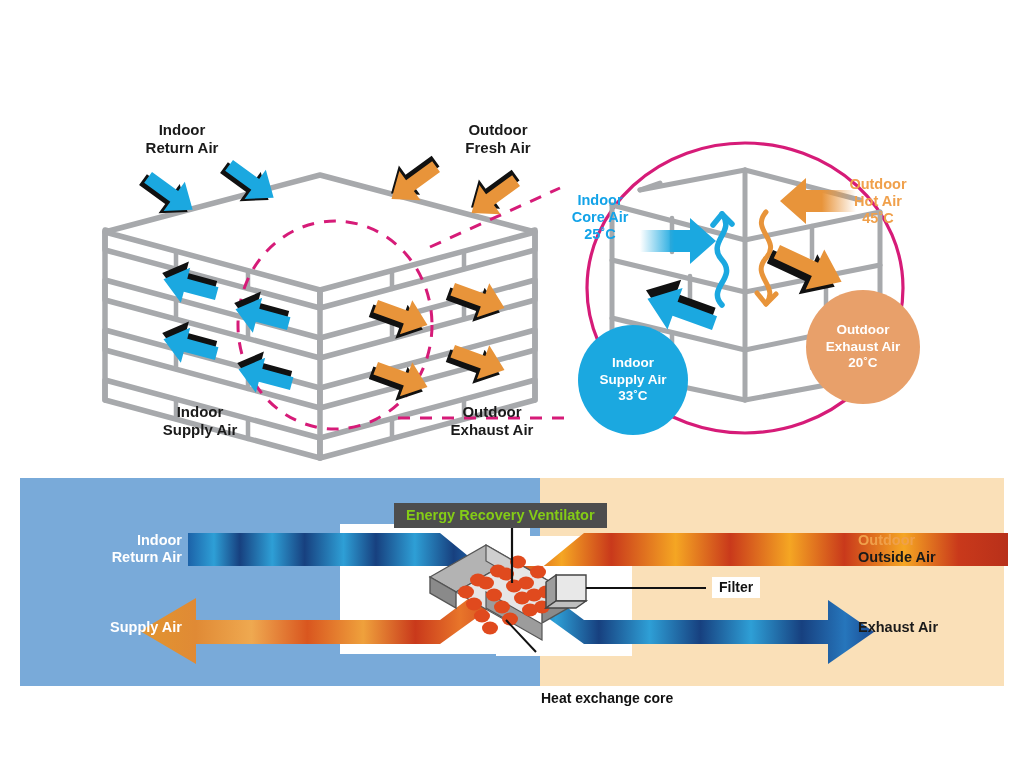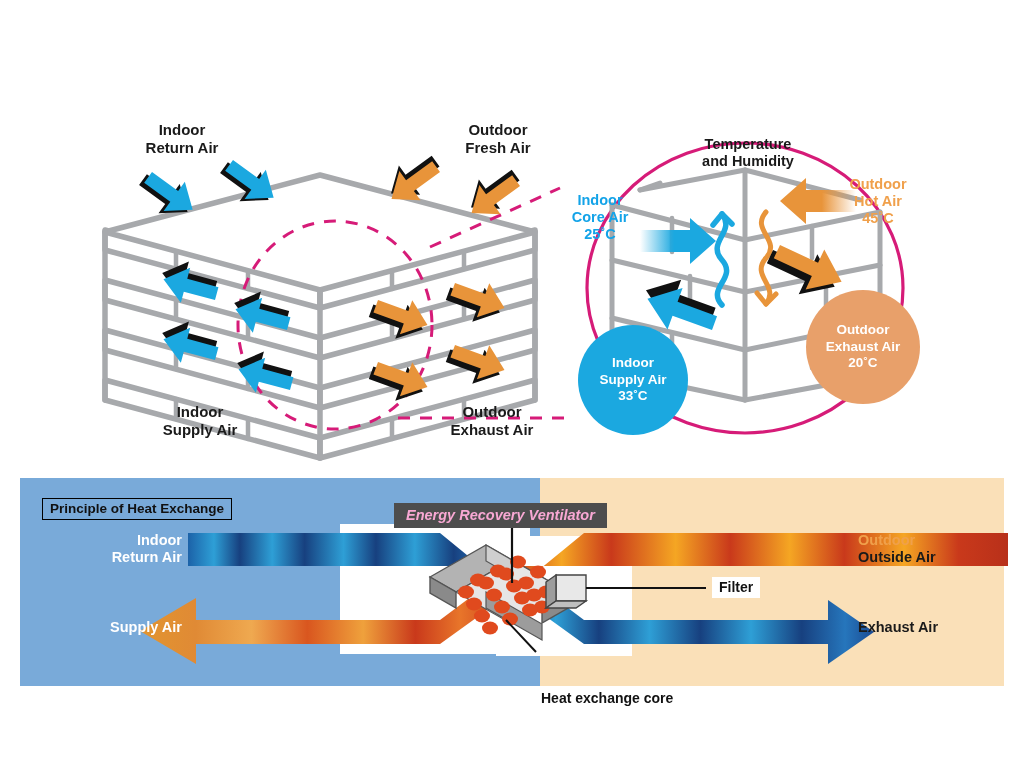--- a/index.html
+++ b/index.html
@@ -33,22 +33,22 @@
 
   
   #panel-indoor{left:20px;top:478px;width:520px;height:208px;background:#79AAD9;}
   #panel-outdoor{left:540px;top:478px;width:464px;height:208px;background:#FAE0B8;}
 
   .boxed-label{
     border:1.6px solid #000;background:#79AAD9;color:#111;
     font-weight:bold;font-size:13.5px;padding:2px 7px 3px 7px;white-space:nowrap;
   }
   .dark-label{
-    background:#4D4D4D;color:#f9a8d4;font-weight:bold;font-size:14.5px;
-    padding:4px 12px 5px 12px;white-space:nowrap;font-style:italic;
+    background:#4D4D4D;color:#84cc16;font-weight:bold;font-size:14.5px;
+    padding:4px 12px 5px 12px;white-space:nowrap;
   }
   .white-label{
     background:#fff;color:#111;font-weight:bold;font-size:14px;
     padding:2px 7px 3px 7px;white-space:nowrap;text-align:right;
   }
 
   
   .badge{
     border-radius:50%;display:flex;flex-direction:column;
     align-items:center;justify-content:center;text-align:center;
@@ -312,24 +312,20 @@
   <div class="abs lbl t15 c" style="left:152px;top:403px;width:96px;">
     <div>Indoor</div>
     <div>Supply Air</div>
   </div>
 
   <div class="abs lbl t15 c" style="left:440px;top:403px;width:104px;">
     <div>Outdoor</div>
     <div>Exhaust Air</div>
   </div>
 
-  <div class="abs lbl t14 c" style="left:685px;top:136px;width:126px;">
-    <div>Temperature</div>
-    <div>and Humidity</div>
-  </div>
 
   <div class="abs lbl t14 c cyan" style="left:559px;top:192px;width:82px;">
     <div>Indoor</div>
     <div>Core Air</div>
     <div>25˚C</div>
   </div>
 
   <div class="abs lbl t14 c orange" style="left:836px;top:176px;width:84px;">
     <div>Outdoor</div>
     <div>Hot Air</div>
@@ -402,21 +398,20 @@
         <path d="M556,575 L546,582 L546,608 L556,601 Z" fill="#9C9C9C" stroke="#444" stroke-width="1.4"></path>
         <path d="M546,608 L576,608 L586,601 L556,601 Z" fill="#BFBFBF" stroke="#444" stroke-width="1.4"></path>
       </g>
     </g>
 
     <path d="M512,518 L512,583" stroke="#111" stroke-width="2.2" fill="none"></path>
     <path d="M586,588 L706,588" stroke="#111" stroke-width="2" fill="none"></path>
     <path d="M506,620 L536,652" stroke="#111" stroke-width="2" fill="none"></path>
   </svg>
 
-  <div class="abs boxed-label" style="left:42px;top:498px;">Principle of Heat Exchange</div>
 
   <div class="abs dark-label" style="left:394px;top:503px;">Energy Recovery Ventilator</div>
 
   <div class="abs lbl t14 r white" style="left:60px;top:532px;width:122px;">
     <div>Indoor</div>
     <div>Return Air</div>
   </div>
 
   <div class="abs lbl t14 r white" style="left:48px;top:619px;width:134px;">Supply Air</div>
 

